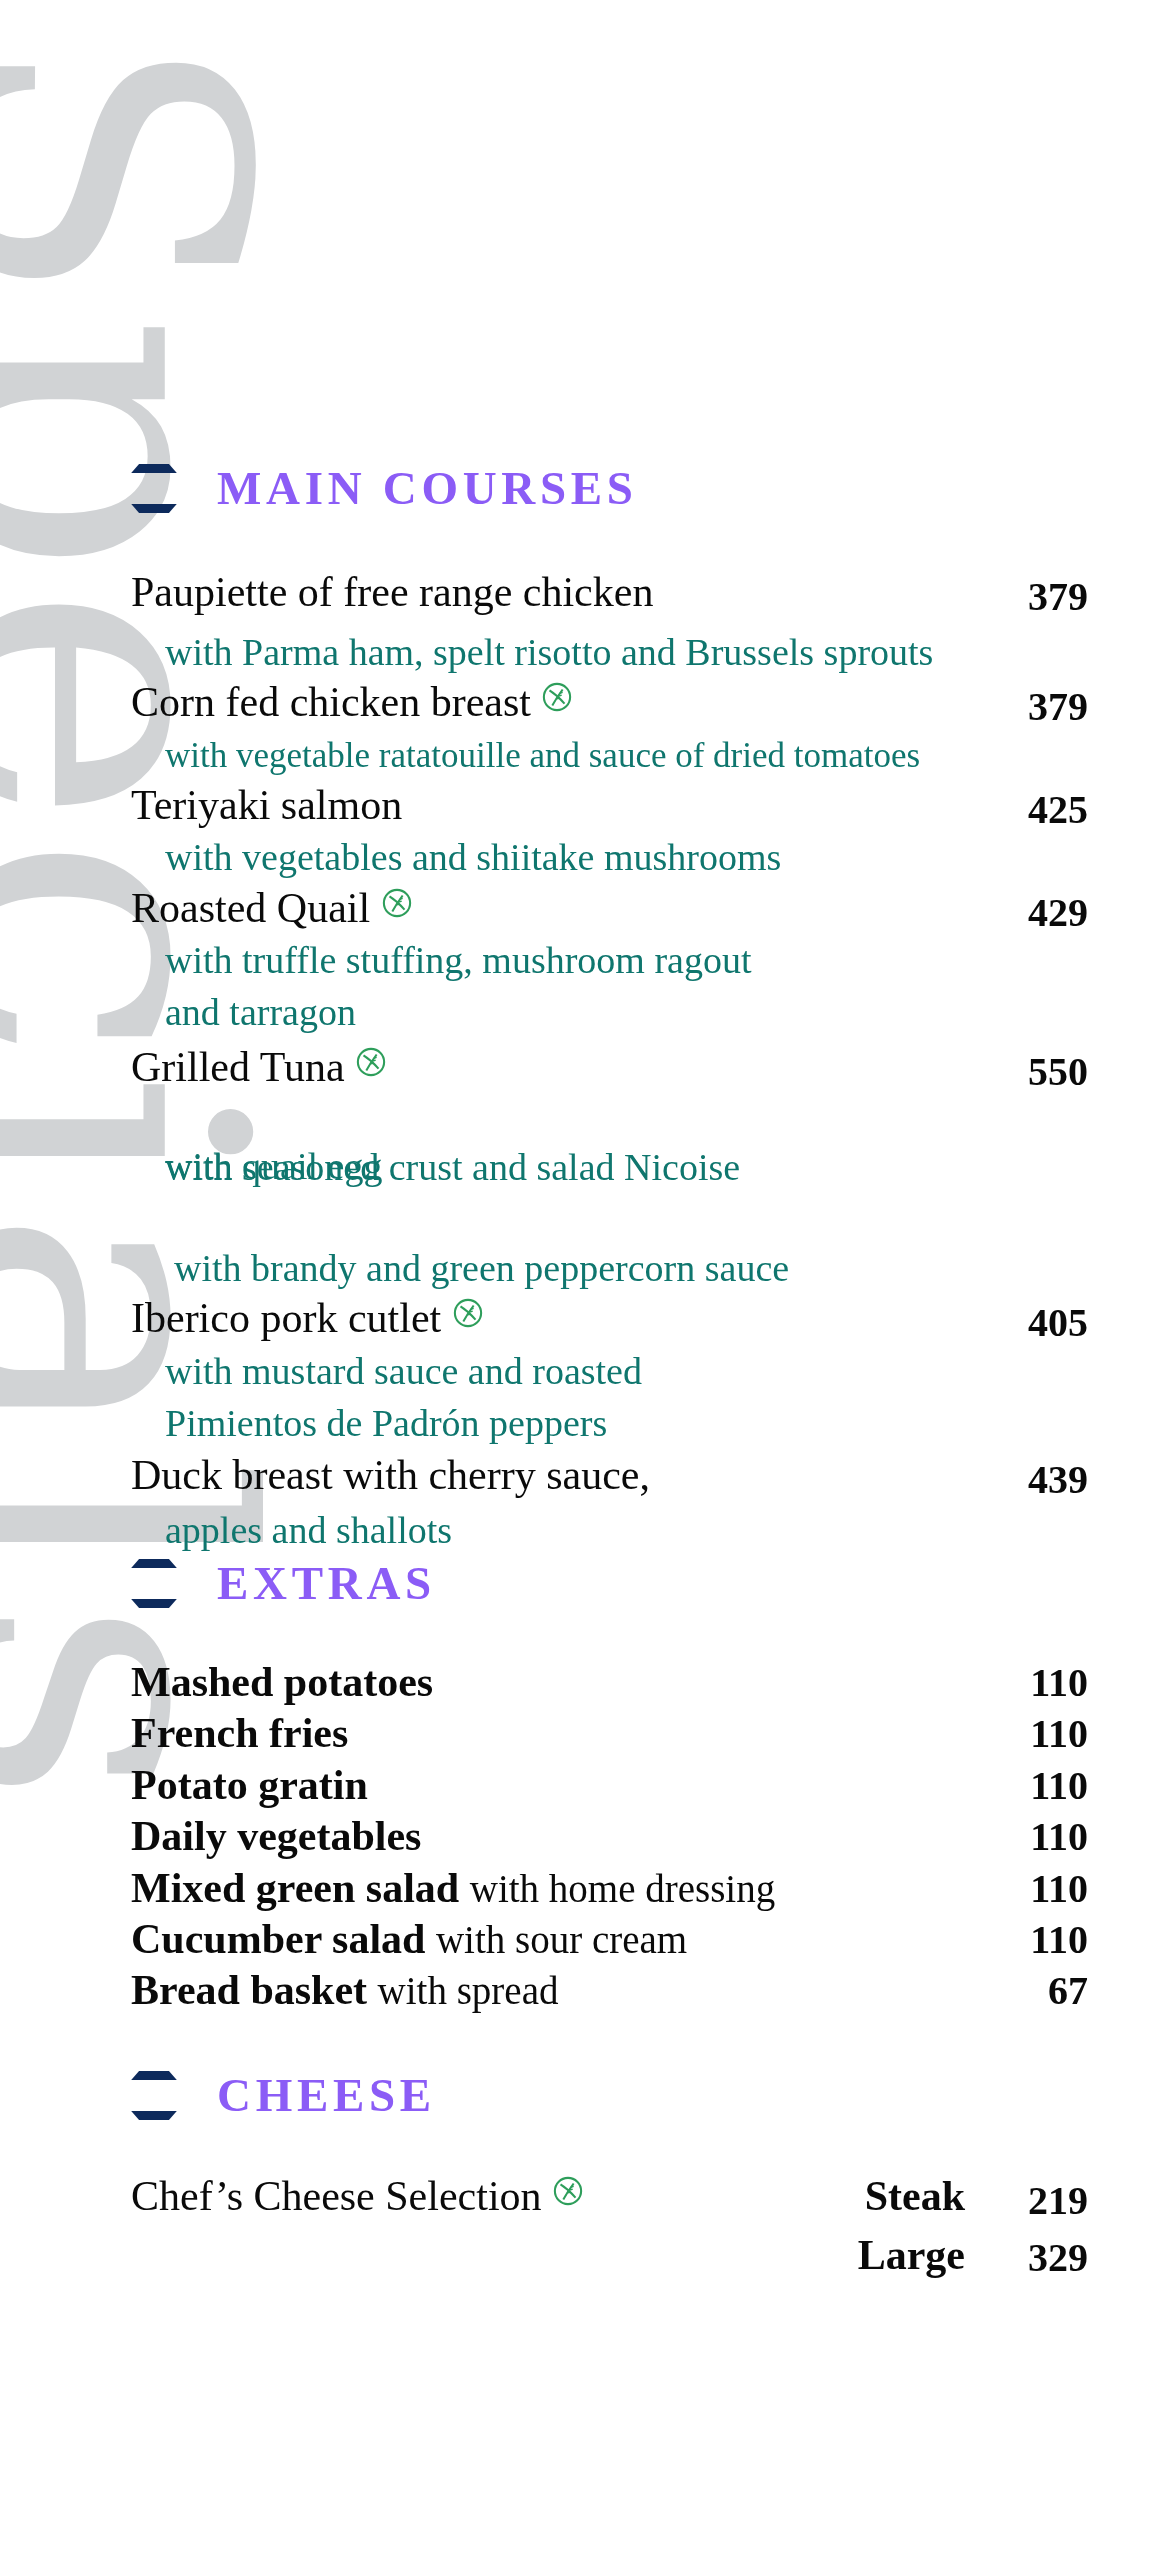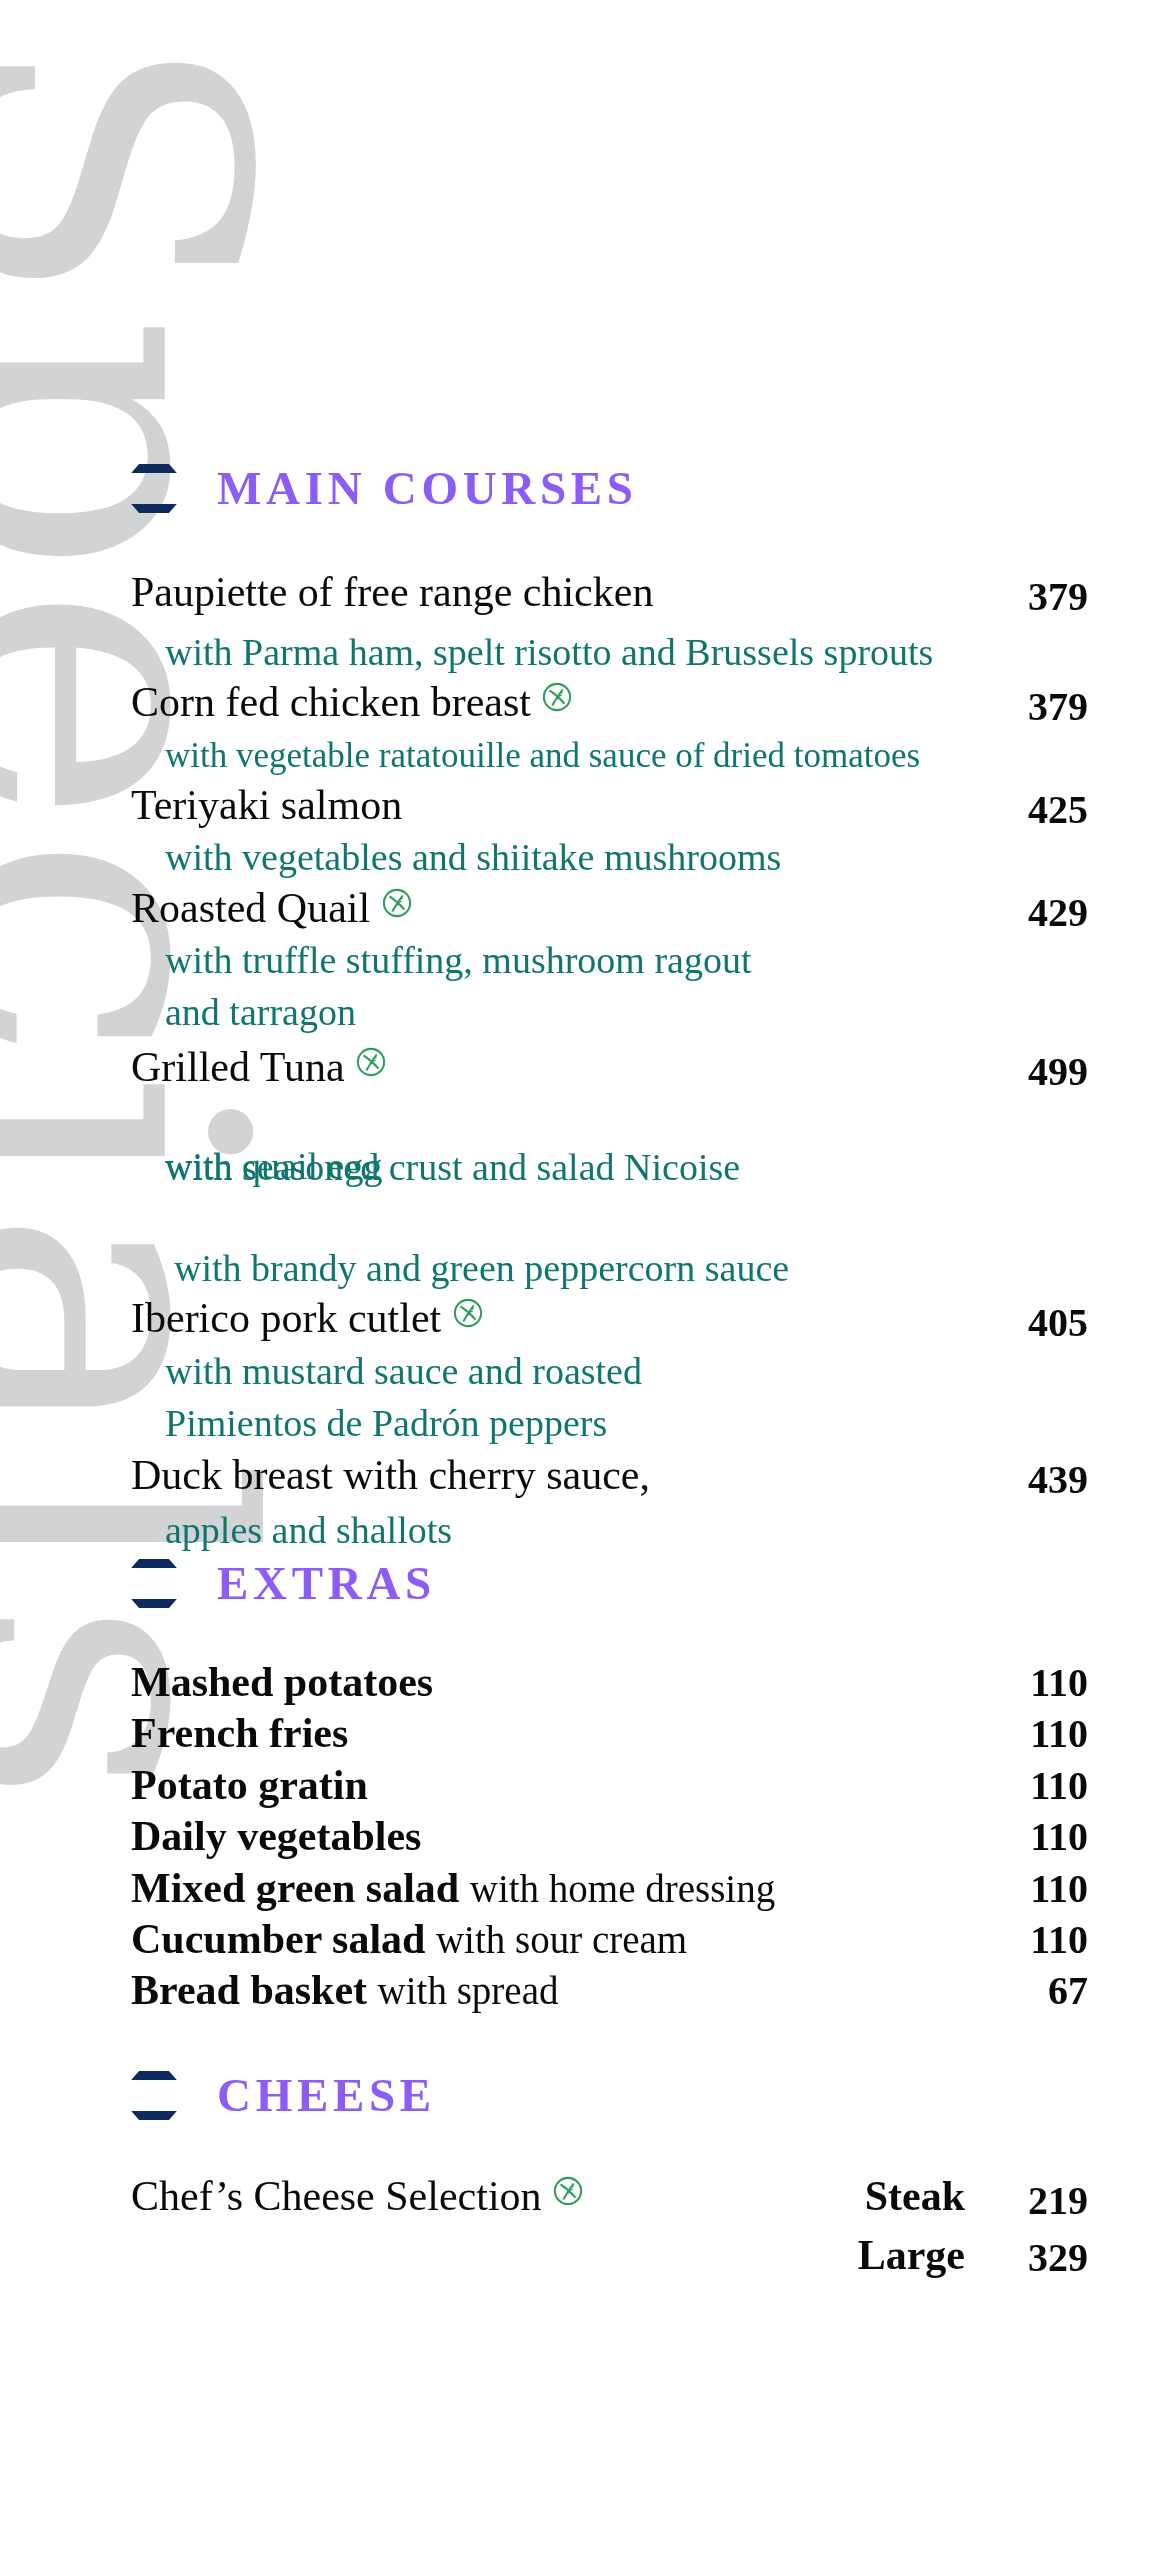--- a/index.html
+++ b/index.html
@@ -120,21 +120,21 @@
   <div class="row" style="top:1044px;">
     <span class="dish-name">
       <span>Grilled Tuna</span>
       <svg class="gf-icon" viewBox="0 0 32 32">
           <circle cx="16" cy="16" r="14" fill="none" stroke="#2e9e5b" stroke-width="2.2"></circle>
           <path d="M8 9 Q16 14 24 23" stroke="#2e9e5b" stroke-width="2.2" fill="none"></path>
           <path d="M22 8 Q16 16 11 25" stroke="#2e9e5b" stroke-width="2.2" fill="none"></path>
           <path d="M19 12 l3 -1 M18 15 l3 -1 M16 18 l3 -1" stroke="#2e9e5b" stroke-width="1.6"></path>
         </svg>
     </span>
-    <span class="price">499</span>
+    <span class="price">550</span>
   </div>
   <div class="desc" style="top:1144px;">with seasoned crust and salad Nicoise</div>
   <div class="desc" style="top:1143px;">with quail egg</div>
 
   <div class="desc" style="top:1245px; left:174px;">with brandy and green peppercorn sauce</div>
 
   <div class="row" style="top:1295px;">
     <span class="dish-name">
       <span>Iberico pork cutlet</span>
       <svg class="gf-icon" viewBox="0 0 32 32">

